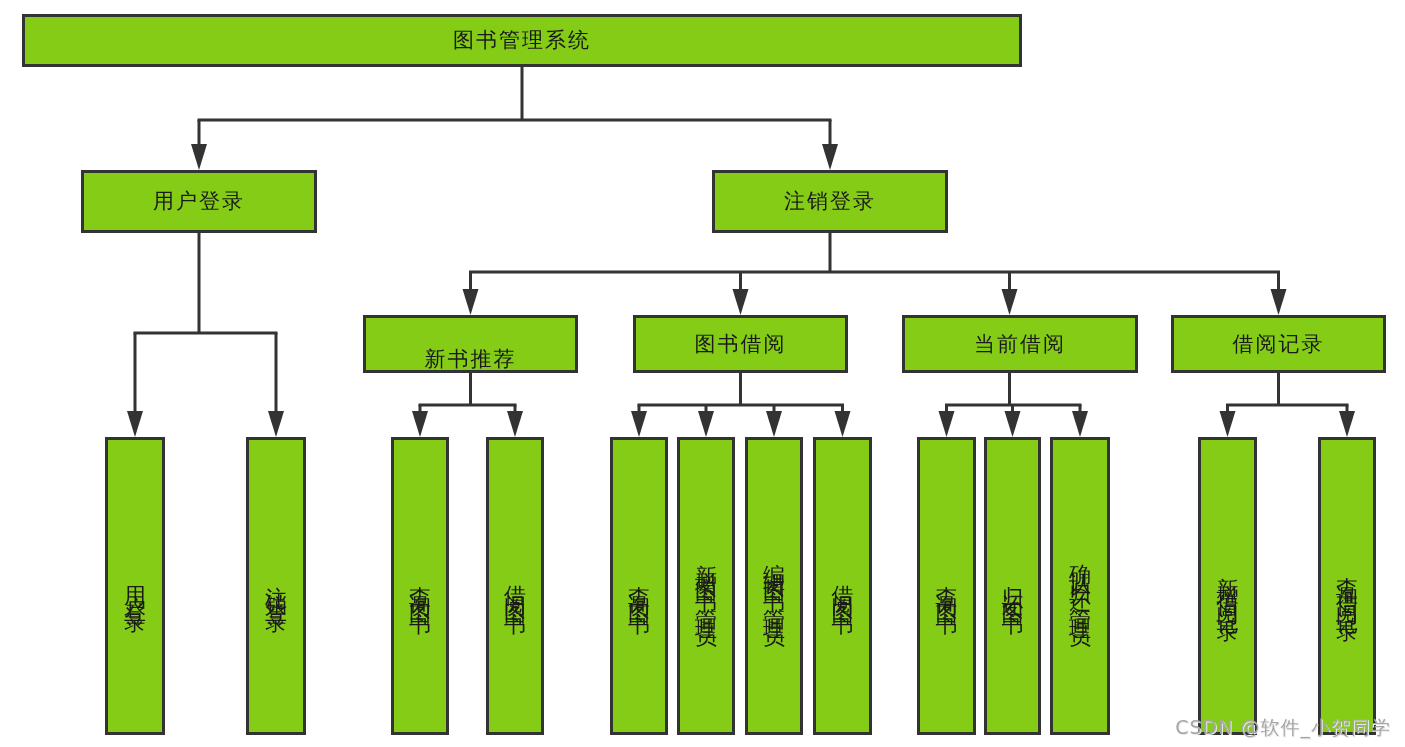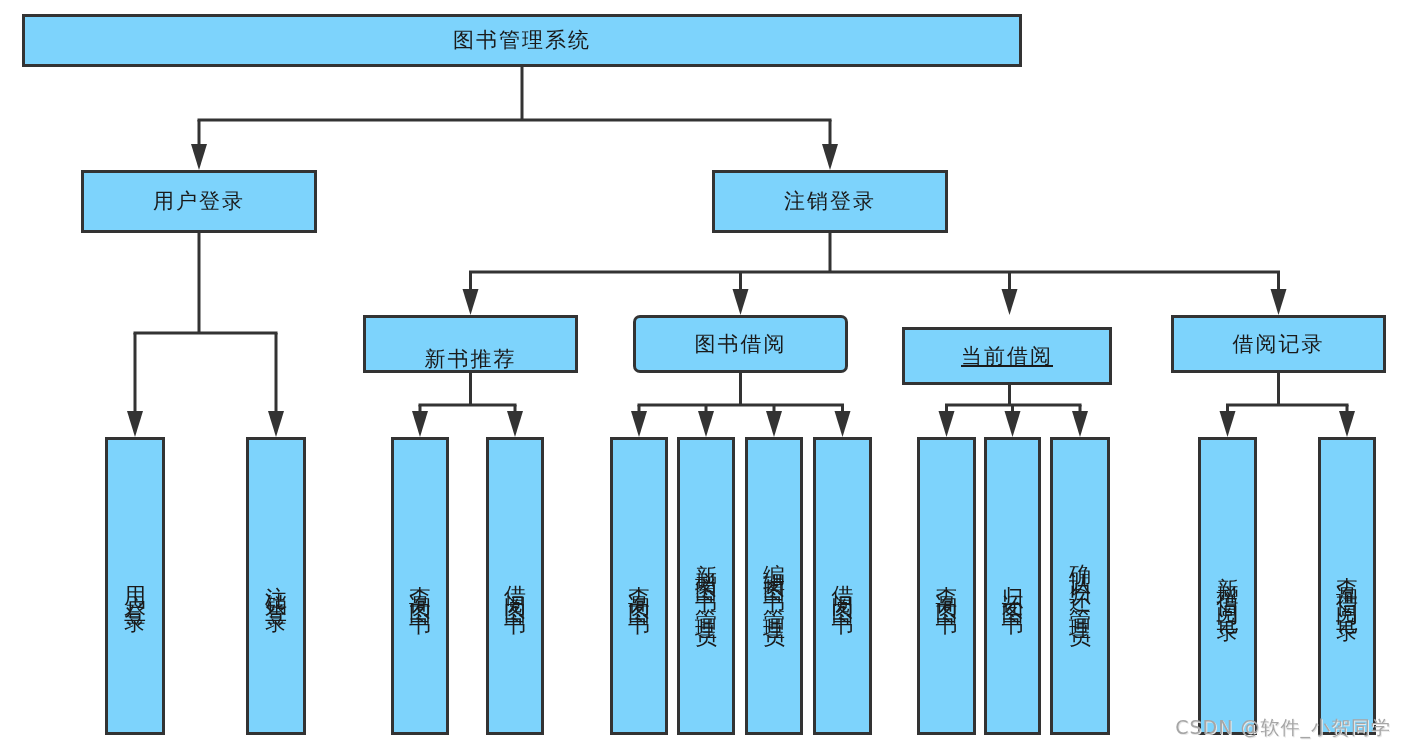--- a/index.html
+++ b/index.html
@@ -13,21 +13,21 @@
   }
   #connectors {
     position: absolute;
     left: 0; top: 0;
     width: 1405px; height: 747px;
     z-index: 0;
   }
   .box {
     position: absolute;
     box-sizing: border-box;
-    background: #7dd3fc;
+    background: #84cc16;
     border: 3px solid #333333;
     display: flex;
     align-items: center;
     justify-content: center;
     z-index: 1;
     color: #1a1a1a;
   }
   .box.h span {
     font-size: 21px;
     letter-spacing: 2px;
@@ -121,24 +121,24 @@
   <div class="box h" style="left:81px; top:170px; width:236px; height:63px;">
     <span>用户登录</span>
   </div>
   <div class="box h" style="left:712px; top:170px; width:236px; height:63px;">
     <span>注销登录</span>
   </div>
 
   <div class="box h" style="left:363px; top:315px; width:215px; height:58px;align-items:flex-end;">
     <span>新书推荐</span>
   </div>
-  <div class="box h" style="left:633px; top:315px; width:215px; height:58px;border-radius:7px;">
+  <div class="box h" style="left:633px; top:315px; width:215px; height:58px;">
     <span>图书借阅</span>
   </div>
-  <div class="box h" style="left:902px; top:327px; width:210px; height:58px;text-decoration:underline;">
+  <div class="box h" style="left:902px; top:315px; width:236px; height:58px;">
     <span>当前借阅</span>
   </div>
   <div class="box h" style="left:1171px; top:315px; width:215px; height:58px;">
     <span>借阅记录</span>
   </div>
 
   <div class="box v" style="left:105px; top:437px; width:60px; height:298px;">
     <span>用户登录</span>
   </div>
   <div class="box v" style="left:246px; top:437px; width:60px; height:298px;">

